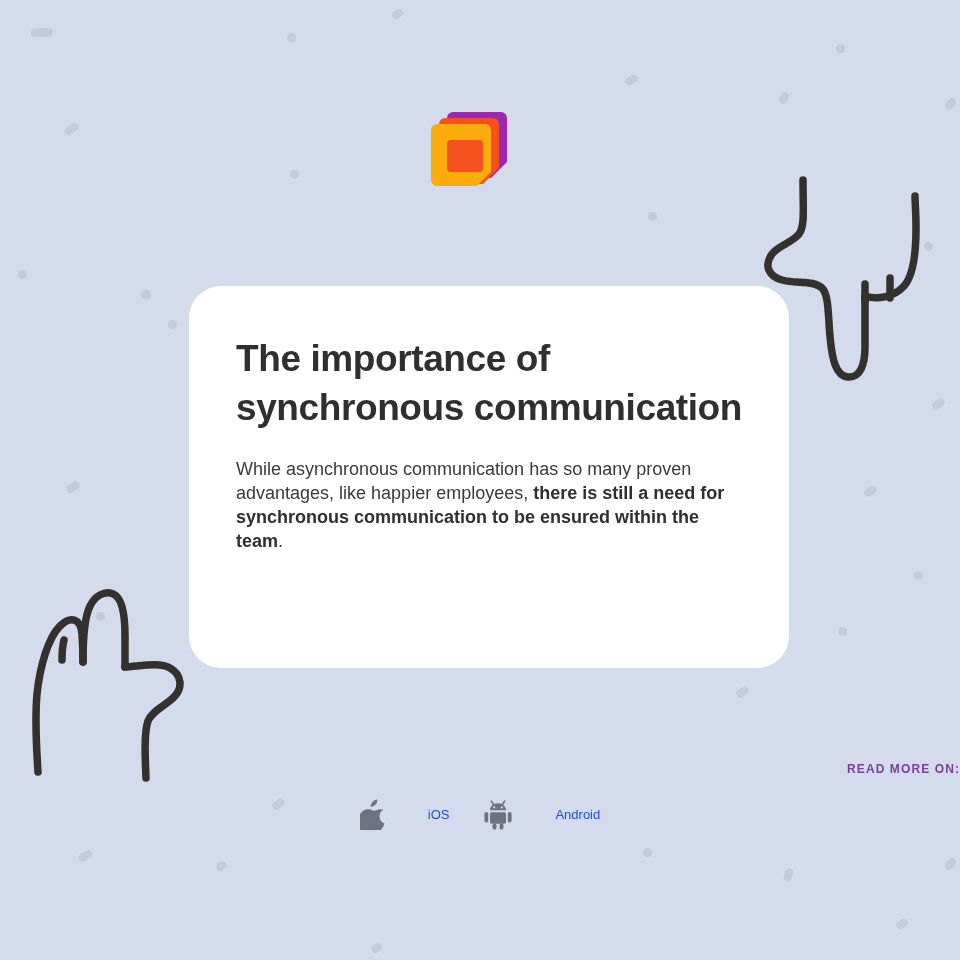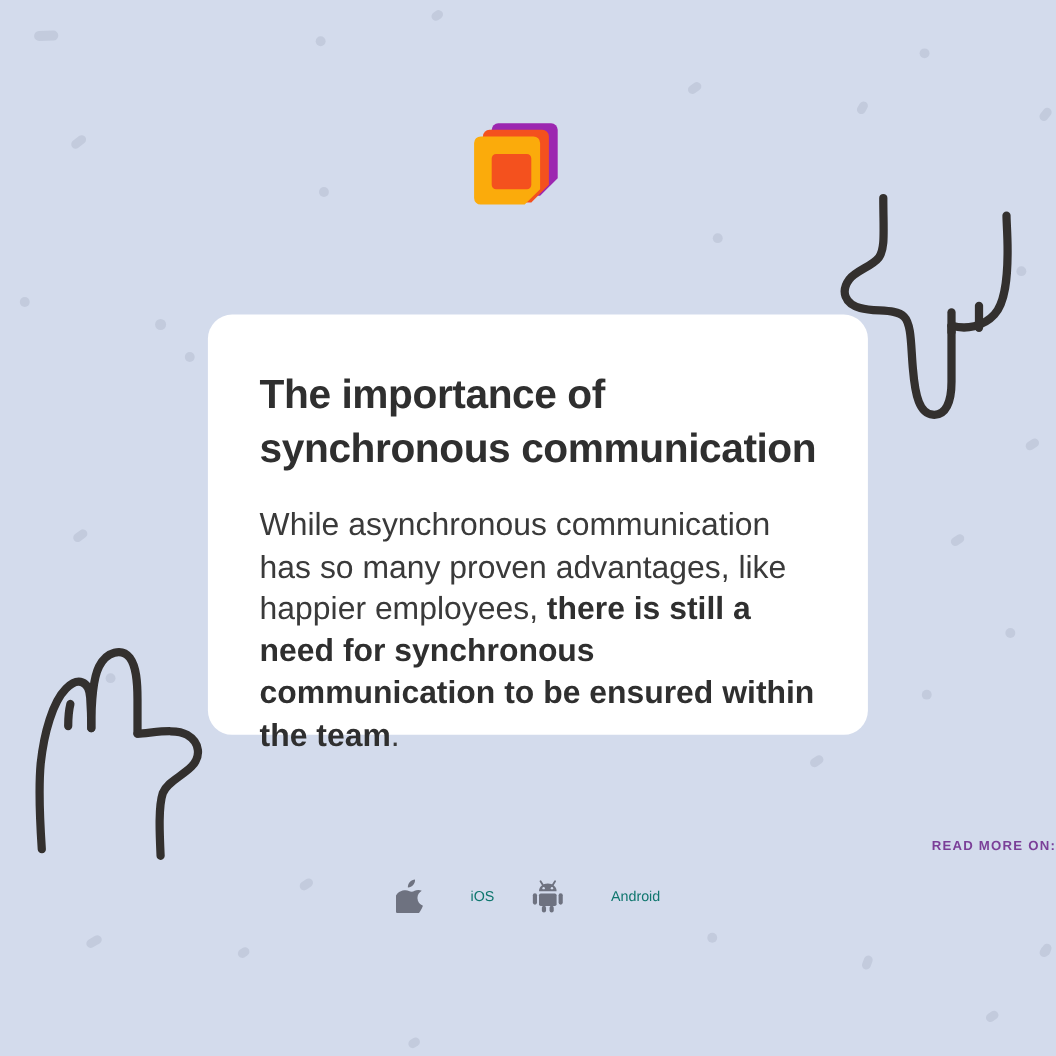--- a/index.html
+++ b/index.html
@@ -53,39 +53,39 @@
   .logo svg { display: block; }
 
   
   .card {
     position: absolute;
     left: 189px;
     top: 286px;
     width: 600px;
     height: 382px;
     background: #ffffff;
-    border-radius: 22px;
+    border-radius: 32px;
     box-sizing: border-box;
     padding: 48px 47px 0 47px;
   }
 
   .card-title {
     margin: 0;
     font-family: "Liberation Sans", sans-serif;
     font-size: 37px;
     line-height: 1.33;
     font-weight: 700;
     color: #2f2f2f;
     letter-spacing: -0.4px;
   }
 
   .card-body {
     margin: 26px 0 0 0;
     font-family: "Liberation Sans", sans-serif;
-    font-size: 29px;
+    font-size: 18px;
     line-height: 1.32;
     color: #3a3a3a;
     font-weight: 400;
   }
   .card-body .em {
     font-weight: 700;
     color: #2f2f2f;
   }
 
   
@@ -129,21 +129,21 @@
     gap: 34px;
   }
   .store {
     display: flex;
     align-items: center;
     gap: 8px;
   }
   .store-label {
     font-family: "Liberation Sans", sans-serif;
     font-size: 13px;
-    color: #0f766e;
+    color: #1d4ed8;
     padding-left: 34px;
   }
   .store svg { display: block; }
 </style>
 </head>
 <body>
 
 <div id="poster">
 
   <div class="confetti-layer">

